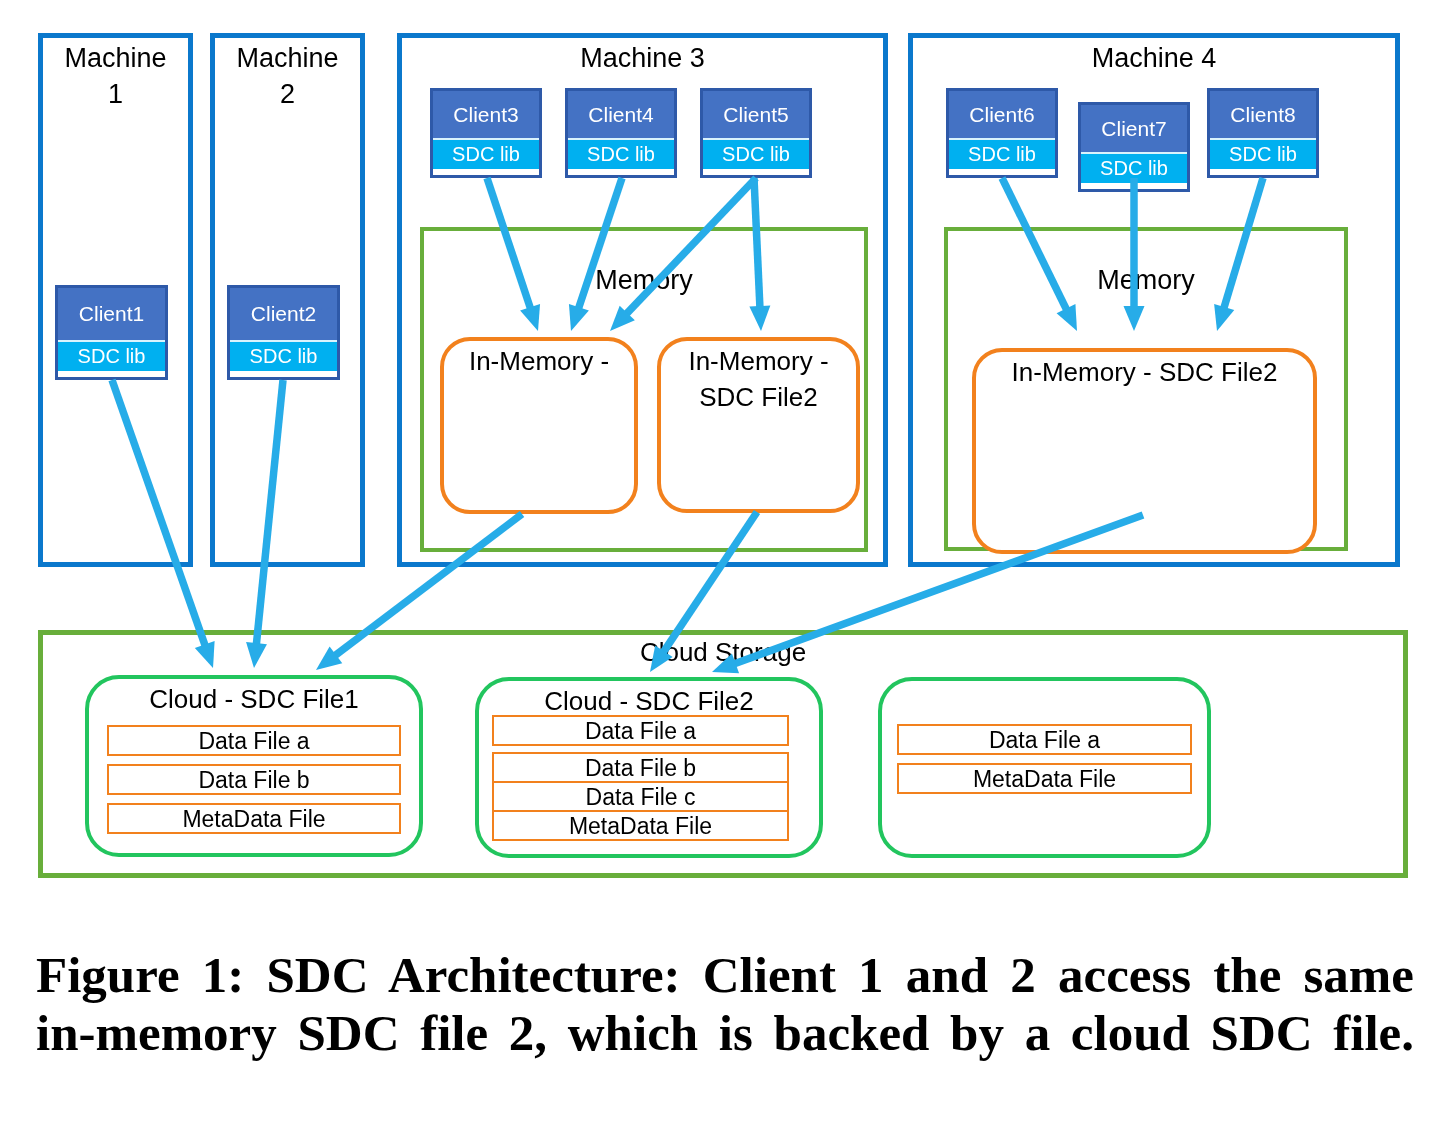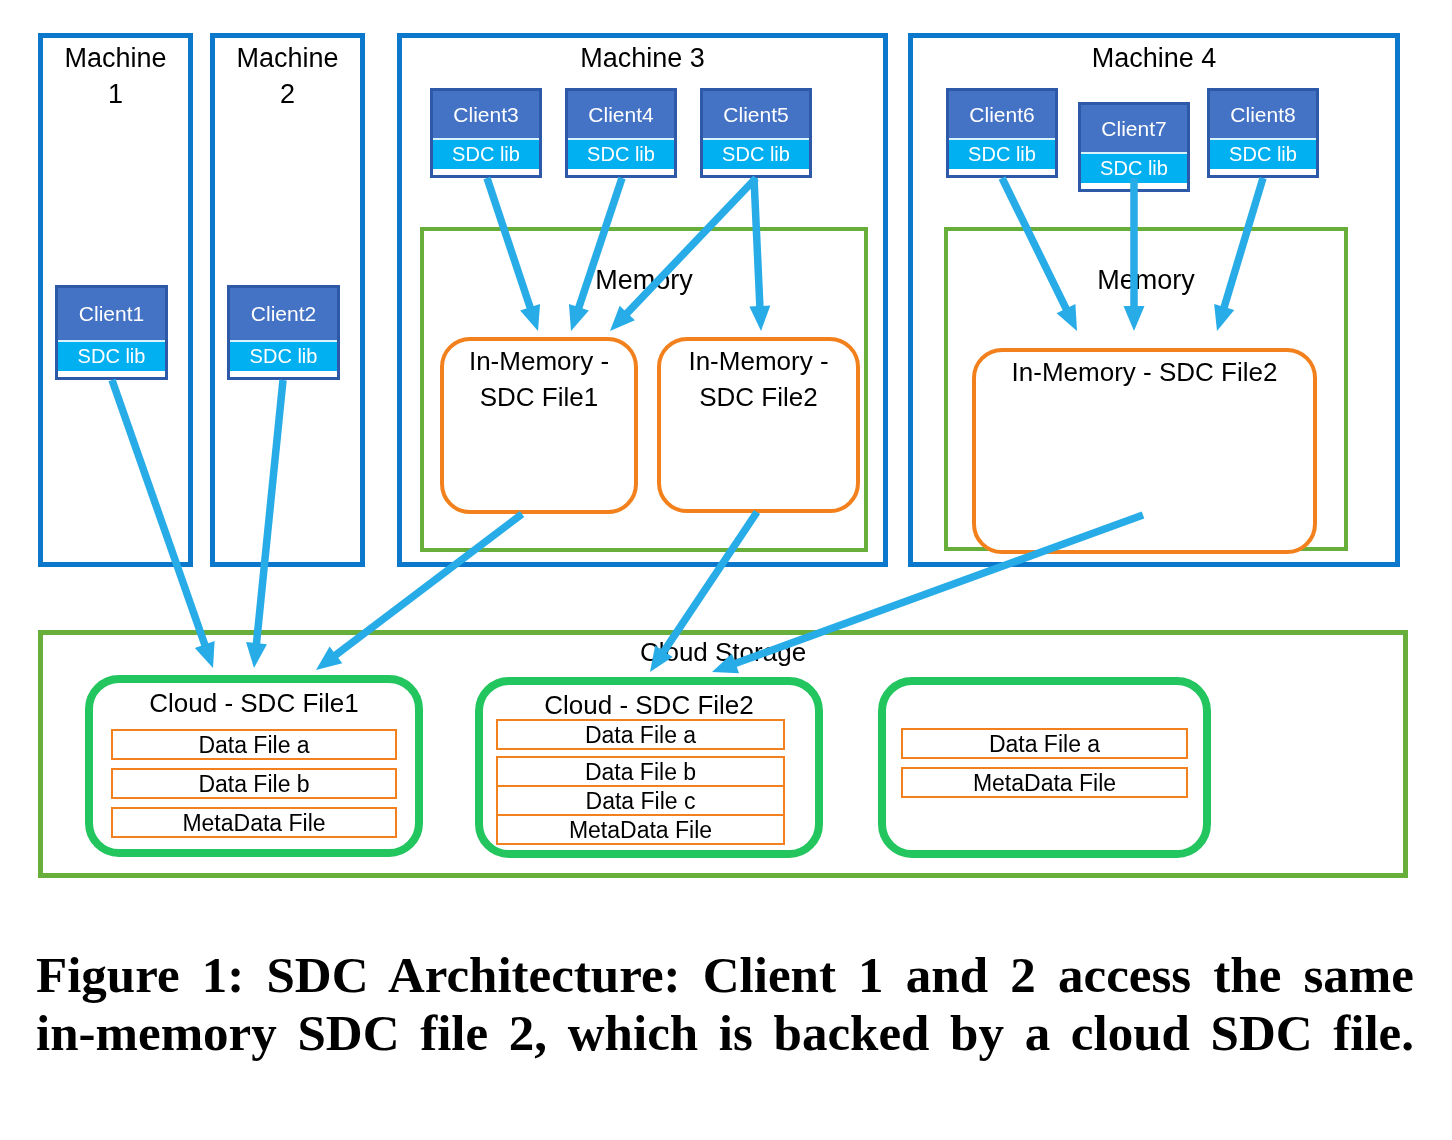--- a/index.html
+++ b/index.html
@@ -11,21 +11,21 @@
   .machine-title{text-align:center;font-size:27px;line-height:1.32;padding-top:3px;}
   .client{position:absolute;border:3px solid #2e59a8;box-sizing:border-box;display:flex;flex-direction:column;background:#ffffff;z-index:4;}
   .client-header{flex:1;background:#4472c4;color:#ffffff;display:flex;align-items:center;justify-content:center;font-size:21px;}
   .client-lib{height:29px;background:#00b0f0;color:#ffffff;display:flex;align-items:center;justify-content:center;font-size:20px;border-top:2px solid rgba(255,255,255,.85);}
   .client-footer{height:6px;background:#ffffff;}
   .memory{position:absolute;border:4px solid #68ae3b;background:#ffffff;box-sizing:border-box;}
   .memory-label{text-align:center;font-size:27px;padding-top:34px;}
   .inmem{position:absolute;border:4px solid #f2811d;border-radius:30px;background:#ffffff;box-sizing:border-box;text-align:center;font-size:26px;line-height:1.38;padding-top:3px;z-index:2;}
   .cloudbox{position:absolute;border:5px solid #68ae3b;background:#ffffff;box-sizing:border-box;}
   .cloud-label{text-align:center;font-size:26px;padding-top:2px;}
-  .cloudfile{position:absolute;border:8px solid #22c55e;border-radius:34px;background:#ffffff;box-sizing:border-box;z-index:2;}
+  .cloudfile{position:absolute;border:4px solid #22c55e;border-radius:34px;background:#ffffff;box-sizing:border-box;z-index:2;}
   .cloudfile-title{text-align:center;font-size:26px;padding-top:5px;}
   .rows{position:absolute;left:18px;right:18px;}
   .filerow{border:2px solid #f2811d;background:#ffffff;text-align:center;font-size:23px;height:31px;line-height:28px;box-sizing:border-box;}
   .spaced .filerow{margin-bottom:8px;}
   .grouped .filerow{margin-top:-2px;}
   #arrows{position:absolute;left:0;top:0;z-index:9;pointer-events:none;}
   #caption{position:absolute;left:36px;top:946px;width:1378px;
     font-family:"Liberation Serif", serif;font-weight:bold;font-size:51px;line-height:58px;color:#000;}
   .caption-line{text-align:justify;text-align-last:justify;white-space:nowrap;}
 </style>
@@ -62,21 +62,20 @@
 
   <div class="memory" style="left:420px;top:227px;width:448px;height:325px;">
     <div class="memory-label">Memory</div>
   </div>
   <div class="memory" style="left:944px;top:227px;width:404px;height:324px;">
     <div class="memory-label">Memory</div>
   </div>
 
   <div class="inmem" style="left:440px;top:337px;width:198px;height:177px;">
     <div>In-Memory -</div>
-    <div>SDC File1</div>
   </div>
   <div class="inmem" style="left:657px;top:337px;width:203px;height:176px;">
     <div>In-Memory -</div>
     <div>SDC File2</div>
   </div>
   <div class="inmem" style="left:972px;top:348px;width:345px;height:206px;">
     <div>In-Memory - SDC File2</div>
   </div>
 
   <div class="client" style="left:55px;top:285px;width:113px;height:95px;">

